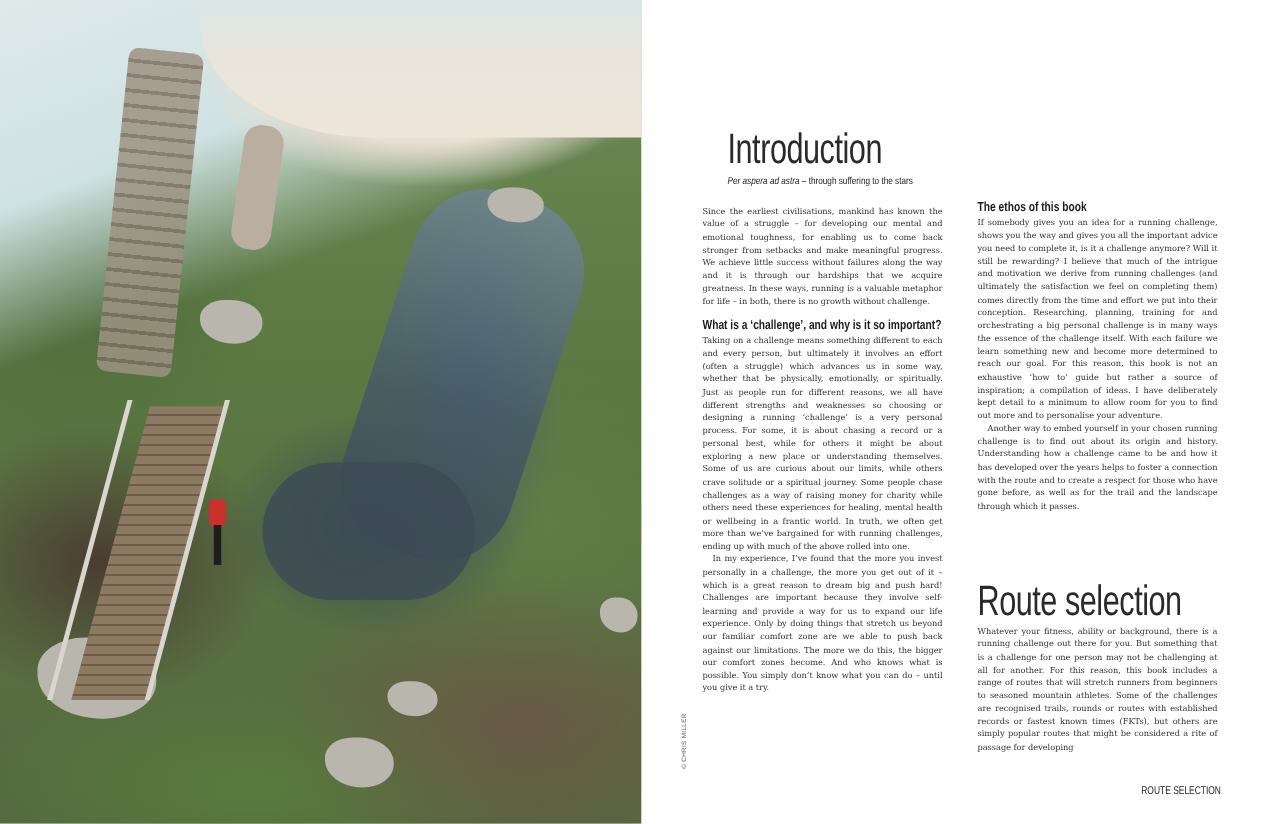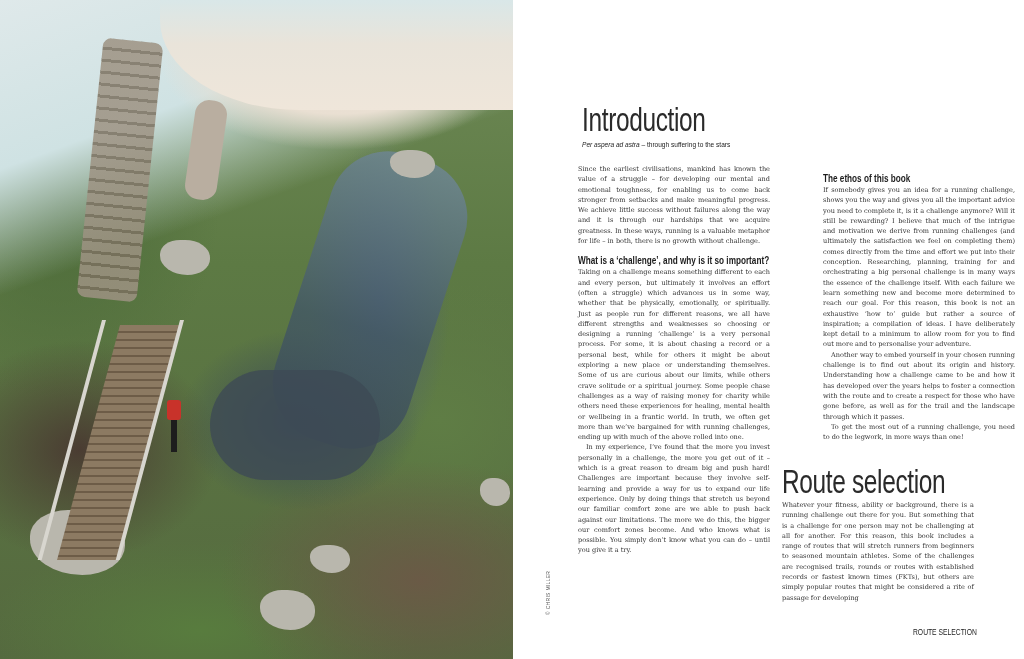--- a/index.html
+++ b/index.html
@@ -39,22 +39,22 @@
   
   .h1 { position: absolute; font-family: "Liberation Sans", sans-serif; font-weight: 300; color: #2a2a2a; letter-spacing: -0.5px; transform: scaleX(0.72); transform-origin: left top; }
   .intro-title { left: 582px; top: 100px; font-size: 34px; }
   .route-title { left: 782px; top: 462px; font-size: 34px; }
   .subtitle { position: absolute; left: 582px; top: 140px; font-family: "Liberation Sans", sans-serif; font-size: 8px; color: #222; transform: scaleX(0.82); transform-origin: left top; white-space: nowrap; }
   .subtitle em { font-style: italic; }
   .col { position: absolute; width: 192px; font-family: "DejaVu Serif", serif; font-size: 6.55px; line-height: 10.3px; color: #333; }
   .col p { margin: 0; text-align: justify; }
   .col p.indent { text-indent: 8px; }
   .col h3 { margin: 0; font-family: "Liberation Sans", sans-serif; font-weight: bold; font-size: 10.5px; line-height: 13px; color: #1c1c1c; transform: scaleX(0.78); transform-origin: left top; white-space: nowrap; }
-  .col1 { left: 578px; top: 164px; }
-  .col2 { left: 782px; top: 172px; margin-left: 41px; }
+  .col1 { left: 562px; top: 164px; }
+  .col2 { left: 782px; top: 160px; }
   .col3 { left: 782px; top: 500px; }
   .gap { height: 8px; }
   .footer-section { position: absolute; left: 913px; top: 627px; font-family: "Liberation Sans", sans-serif; font-size: 9px; color: #222; transform: scaleX(0.75); transform-origin: left top; white-space: nowrap; }
   .footer-page { position: absolute; left: 985px; top: 627px; font-family: "Liberation Sans", sans-serif; font-size: 9px; font-weight: bold; color: #222; margin-top: 34px; }
 </style>
 </head>
 <body>
 
 <div class="spread">
 
@@ -88,21 +88,20 @@
     <div class="gap"></div>
     <h3>What is a ‘challenge’, and why is it so important?</h3>
     <p>Taking on a challenge means something different to each and every person, but ultimately it involves an effort (often a struggle) which advances us in some way, whether that be physically, emotionally, or spiritually. Just as people run for different reasons, we all have different strengths and weaknesses so choosing or designing a running ‘challenge’ is a very personal process. For some, it is about chasing a record or a personal best, while for others it might be about exploring a new place or understanding themselves. Some of us are curious about our limits, while others crave solitude or a spiritual journey. Some people chase challenges as a way of raising money for charity while others need these experiences for healing, mental health or wellbeing in a frantic world. In truth, we often get more than we’ve bargained for with running challenges, ending up with much of the above rolled into one.</p>
     <p class="indent">In my experience, I’ve found that the more you invest personally in a challenge, the more you get out of it – which is a great reason to dream big and push hard! Challenges are important because they involve self-learning and provide a way for us to expand our life experience. Only by doing things that stretch us beyond our familiar comfort zone are we able to push back against our limitations. The more we do this, the bigger our comfort zones become. And who knows what is possible. You simply don’t know what you can do – until you give it a try.</p>
   </div>
 
   <div class="col col2">
     <h3>The ethos of this book</h3>
     <p>If somebody gives you an idea for a running challenge, shows you the way and gives you all the important advice you need to complete it, is it a challenge anymore? Will it still be rewarding? I believe that much of the intrigue and motivation we derive from running challenges (and ultimately the satisfaction we feel on completing them) comes directly from the time and effort we put into their conception. Researching, planning, training for and orchestrating a big personal challenge is in many ways the essence of the challenge itself. With each failure we learn something new and become more determined to reach our goal. For this reason, this book is not an exhaustive ‘how to’ guide but rather a source of inspiration; a compilation of ideas. I have deliberately kept detail to a minimum to allow room for you to find out more and to personalise your adventure.</p>
     <p class="indent">Another way to embed yourself in your chosen running challenge is to find out about its origin and history. Understanding how a challenge came to be and how it has developed over the years helps to foster a connection with the route and to create a respect for those who have gone before, as well as for the trail and the landscape through which it passes.</p>
-    <p class="indent">To get the most out of a running challenge, you need to do the legwork, in more ways than one!</p>
   </div>
 
   <div class="h1 route-title">Route selection</div>
 
   <div class="col col3">
     <p>Whatever your fitness, ability or background, there is a running challenge out there for you. But something that is a challenge for one person may not be challenging at all for another. For this reason, this book includes a range of routes that will stretch runners from beginners to seasoned mountain athletes. Some of the challenges are recognised trails, rounds or routes with established records or fastest known times (FKTs), but others are simply popular routes that might be considered a rite of passage for developing</p>
   </div>
 
   <div class="footer-section">ROUTE SELECTION</div>
   <div class="footer-page">xi</div>

